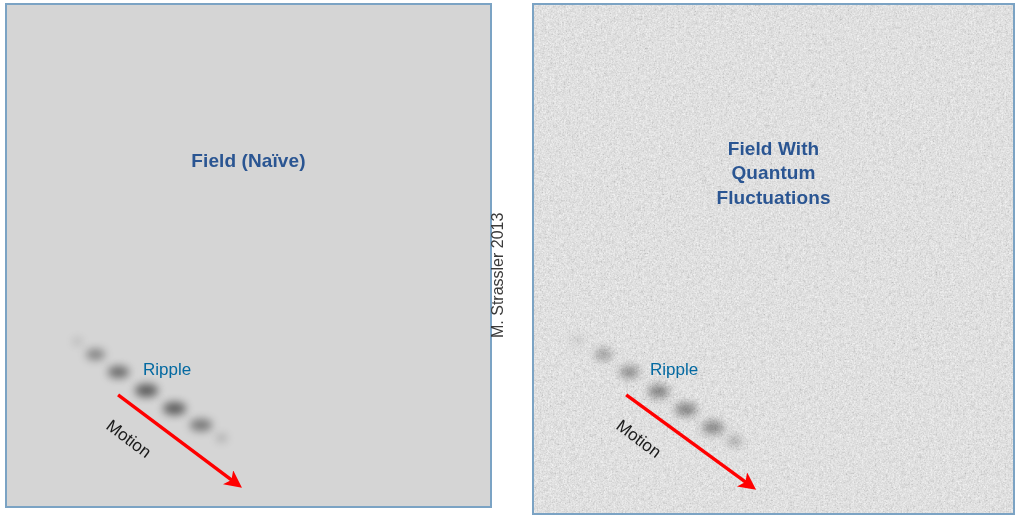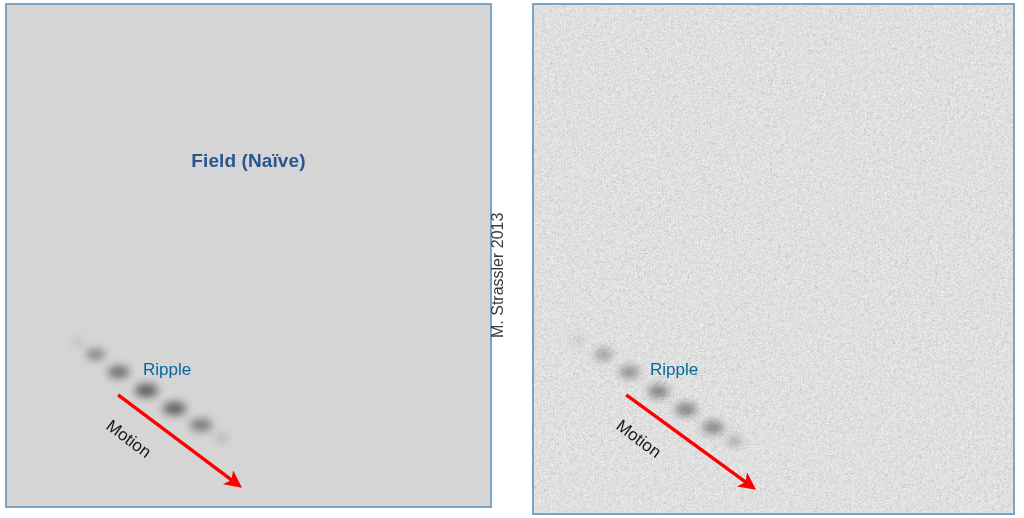--- a/index.html
+++ b/index.html
@@ -185,20 +185,23 @@
         <filter id="qnoise2" x="0" y="0" width="100%" height="100%">
           <feTurbulence type="fractalNoise" baseFrequency="0.24" numOctaves="3" seed="19" stitchTiles="stitch" result="t2"></feTurbulence>
           <feColorMatrix in="t2" type="saturate" values="0"></feColorMatrix>
         </filter>
       </defs>
       <rect x="0" y="0" width="483" height="512" fill="#e2e2e2"></rect>
       <rect x="0" y="0" width="483" height="512" filter="url(#qnoise)" opacity="0.92"></rect>
       <rect x="0" y="0" width="483" height="512" filter="url(#qnoise2)" opacity="0.28"></rect>
     </svg>
 
+    <div class="panel-title title-right">Field With
+Quantum
+Fluctuations</div>
 
     <div class="ripple-group">
       <div class="blob" style="left:39px;  top:331px; width:10px; height:8px;  opacity:.20;"></div>
       <div class="blob" style="left:61px;  top:344px; width:17px; height:11px; opacity:.45;"></div>
       <div class="blob" style="left:86px;  top:361px; width:19px; height:12px; opacity:.52;"></div>
       <div class="blob" style="left:114px; top:380px; width:21px; height:13px; opacity:.58;"></div>
       <div class="blob" style="left:141px; top:398px; width:22px; height:13px; opacity:.58;"></div>
       <div class="blob" style="left:168px; top:416px; width:22px; height:13px; opacity:.55;"></div>
       <div class="blob" style="left:193px; top:431px; width:15px; height:10px; opacity:.35;"></div>
     </div>

